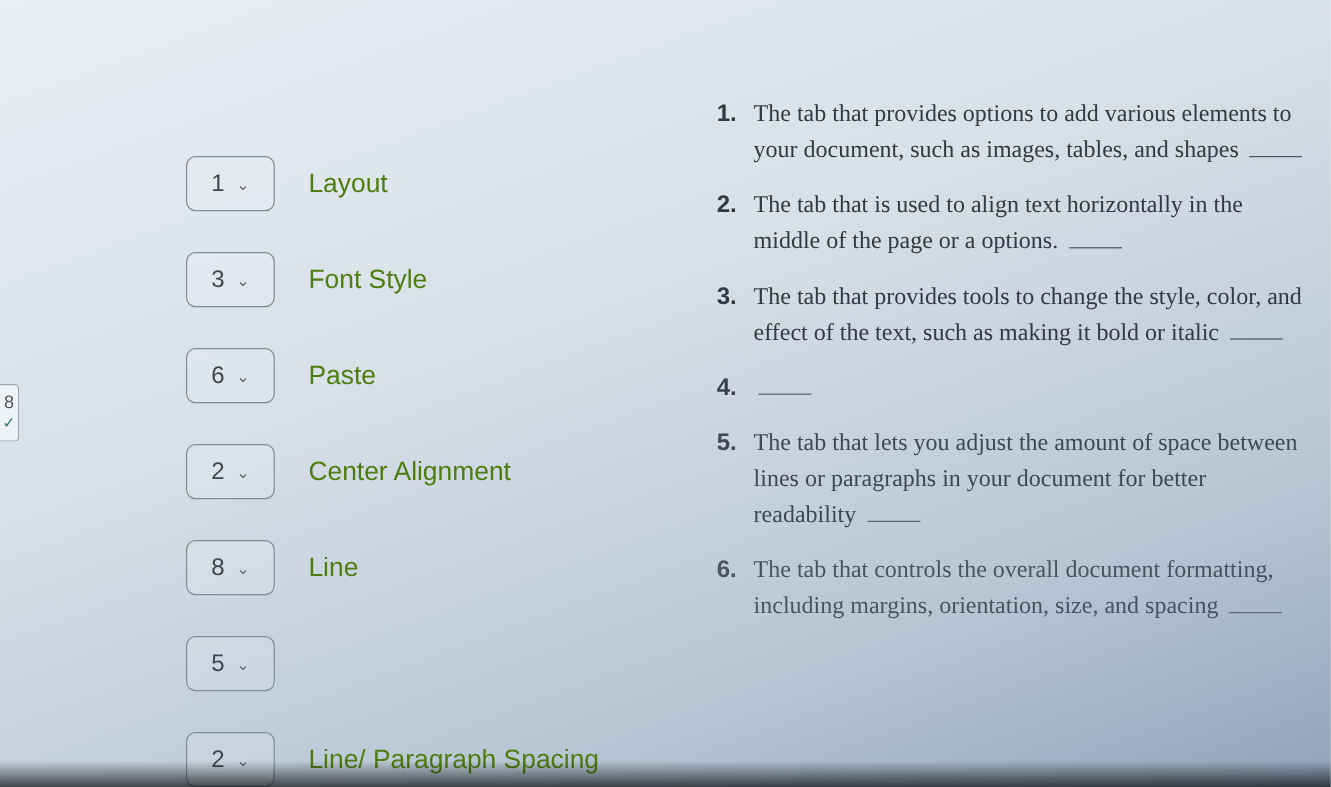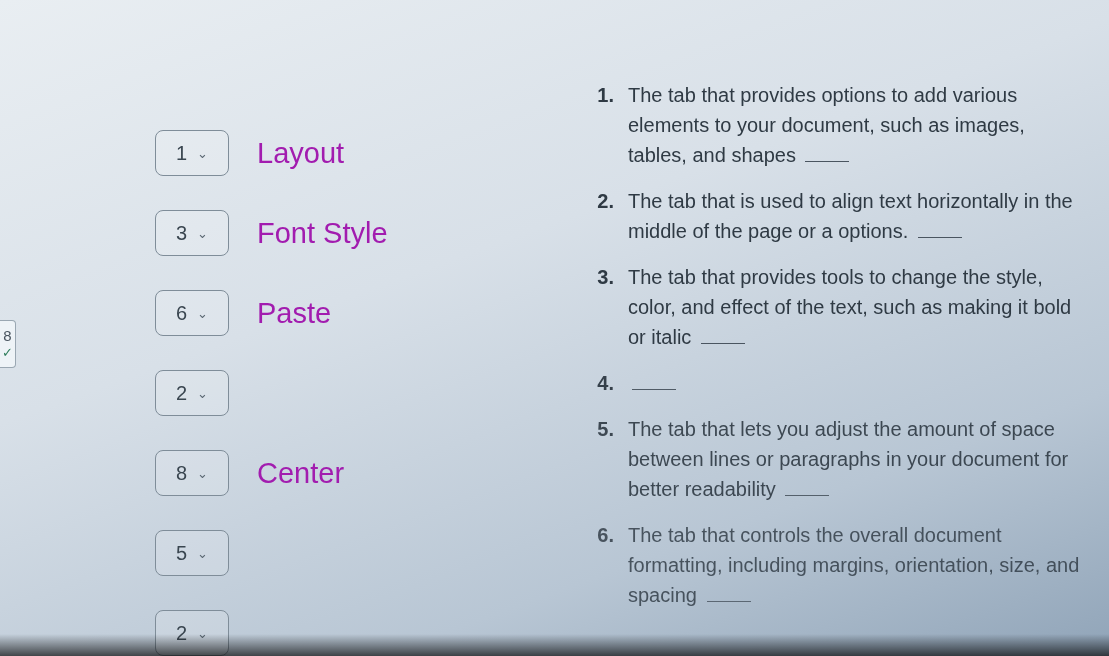--- a/index.html
+++ b/index.html
@@ -60,22 +60,22 @@
   }
   .selector .val {
     font-size: 20px;
     color: #3a4650;
   }
   .selector .caret {
     font-size: 13px;
     color: #5a6772;
   }
   .term-label {
-    font-size: 29px;
-    color: #a21caf;
+    font-size: 22px;
+    color: #4d7c0f;
   }
 
   .right-col {
     flex: 1;
     padding-top: 0;
   }
   .def-list {
     list-style: none;
   }
   .def-item {
@@ -84,21 +84,21 @@
     font-size: 20px;
     line-height: 1.5;
     color: #2f3a44;
     margin-bottom: 16px;
   }
   .def-item .num {
     min-width: 24px;
     text-align: right;
     font-weight: 600;
   }
-  .def-item .txt { flex:1; padding-right:10px; }
+  .def-item .txt { flex:1; padding-right:10px;font-family:Liberation Serif, serif; }
   .blank {
     display: inline-block;
     border-bottom: 1.5px solid #4a5560;
     width: 44px;
     height: 0.8em;
     vertical-align: baseline;
     margin-left: 4px;
   }
 
   
@@ -148,42 +148,44 @@
         <span class="caret">⌄</span>
       </div>
       <span class="term-label">Paste</span>
     </div>
 
     <div class="match-row">
       <div class="selector">
         <span class="val">2</span>
         <span class="caret">⌄</span>
       </div>
+      <span class="term-label">Center Alignment</span>
     </div>
 
     <div class="match-row">
       <div class="selector">
         <span class="val">8</span>
         <span class="caret">⌄</span>
       </div>
-      <span class="term-label">Center</span>
+      <span class="term-label">Line</span>
     </div>
 
     <div class="match-row">
       <div class="selector">
         <span class="val">5</span>
         <span class="caret">⌄</span>
       </div>
     </div>
 
     <div class="match-row" style="margin-bottom:0;">
       <div class="selector">
         <span class="val">2</span>
         <span class="caret">⌄</span>
       </div>
+      <span class="term-label">Line/ Paragraph Spacing</span>
     </div>
 
   </div>
 
   <div class="right-col">
     <ol class="def-list">
 
       <li class="def-item">
         <span class="num">1.</span>
         <span class="txt"><span>The tab that provides options to add various elements to your document, such as images, tables, and shapes</span> <span class="blank"></span></span>

